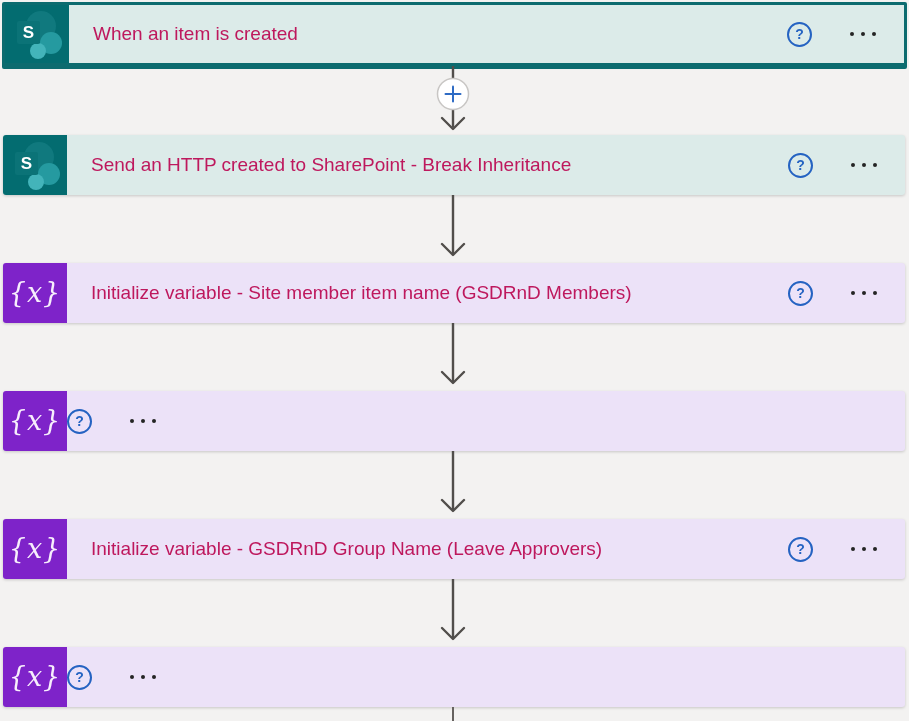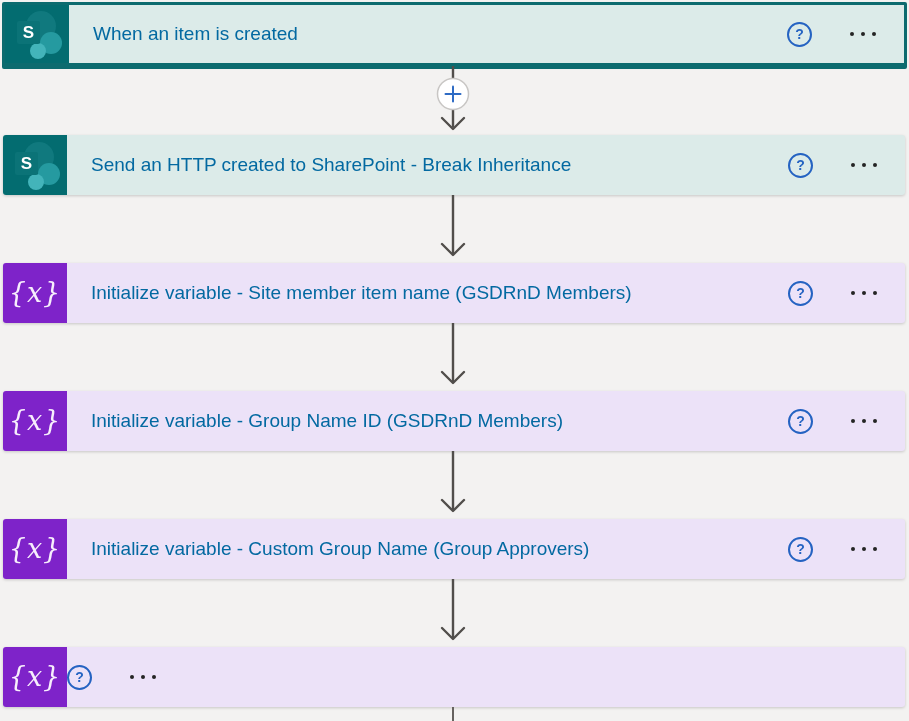--- a/index.html
+++ b/index.html
@@ -57,21 +57,21 @@
     font-size: 27px;
     color: #f7eefc;
     letter-spacing: 1px;
     transform: translateY(-1px);
   }
 
   .title {
     flex: 1 1 auto;
     padding-left: 24px;
     font-size: 19px;
-    color: #0369a1;
+    color: #be185d;
     white-space: nowrap;
     overflow: hidden;
   }
 
   .help {
     flex: none;
     width: 21px;
     height: 21px;
     border: 2px solid #2563c2;
     border-radius: 50%;
@@ -213,41 +213,40 @@
   <svg width="40" height="68">
     <line class="conn-line" x1="20" y1="0" x2="20" y2="59"></line>
     <path class="conn-line" d="M9 49 L20 60 L31 49"></path>
   </svg>
 </div>
 
 <div class="card var" style="top:391px">
   <div class="icon-box">
     <span class="vx-glyph">{x}</span>
   </div>
-  <div class="title">Initialize variable - Group Name ID (GSDRnD Members)</div>
   <div class="help"><span>?</span></div>
   <div class="dots">
       <i></i>
       <i></i>
       <i></i>
     </div>
 </div>
 
 <div class="connector" style="top:451px">
   <svg width="40" height="68">
     <line class="conn-line" x1="20" y1="0" x2="20" y2="59"></line>
     <path class="conn-line" d="M9 49 L20 60 L31 49"></path>
   </svg>
 </div>
 
 <div class="card var" style="top:519px">
   <div class="icon-box">
     <span class="vx-glyph">{x}</span>
   </div>
-  <div class="title">Initialize variable - Custom Group Name (Group Approvers)</div>
+  <div class="title">Initialize variable - GSDRnD Group Name (Leave Approvers)</div>
   <div class="help"><span>?</span></div>
   <div class="dots">
       <i></i>
       <i></i>
       <i></i>
     </div>
 </div>
 
 <div class="connector" style="top:579px">
   <svg width="40" height="68">

